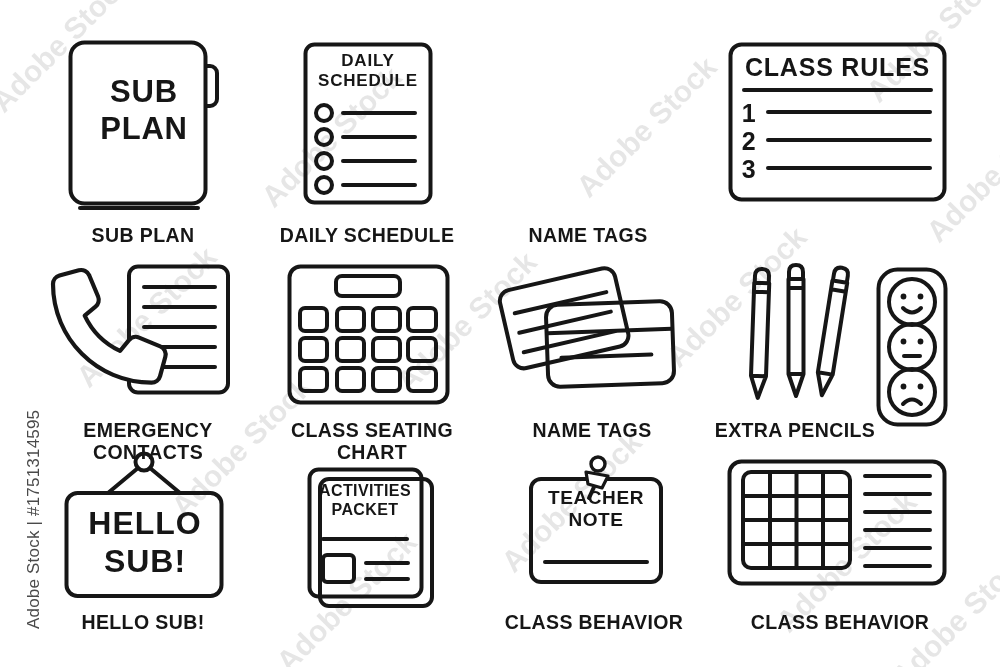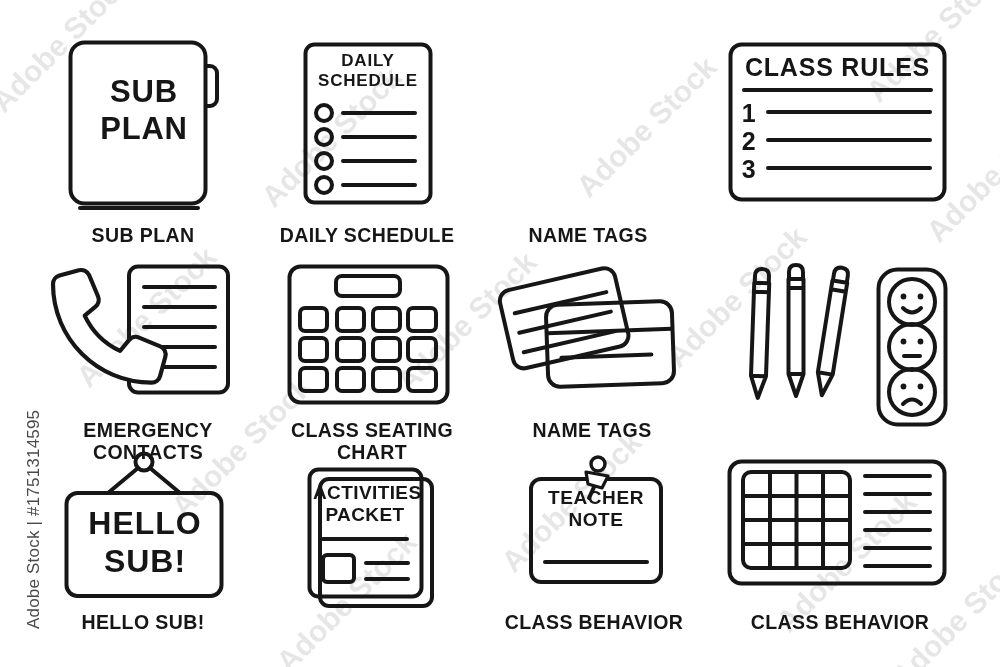--- a/index.html
+++ b/index.html
@@ -162,39 +162,40 @@
         <circle cx="27.5" cy="119.5" r="2.9" fill="#161616"></circle>
           <circle cx="44.5" cy="119.5" r="2.9" fill="#161616"></circle>
         <path class="stroke" stroke-width="3.4" d="M27,137 Q36,128 45,137"></path>
       </g>
     </svg>
   </div>
 
   <div class="caption" style="left:28px;top:419px;width:240px">EMERGENCY CONTACTS</div>
   <div class="caption" style="left:287px;top:419px;width:170px">CLASS SEATING CHART</div>
   <div class="caption" style="left:492px;top:419px;width:200px">NAME TAGS</div>
+  <div class="caption" style="left:695px;top:419px;width:200px">EXTRA PENCILS</div>
 
   <div class="abs" style="left:64px;top:447px;width:162px;height:152px">
     <svg width="162" height="152" viewBox="0 0 162 152">
       <circle class="stroke" cx="80" cy="15" r="8.5"></circle>
       <path class="stroke" d="M74,21 L44,46 M86,21 L116,46"></path>
       <rect class="stroke" stroke-width="4.6" x="2.5" y="46" width="155" height="103" rx="11" fill="#ffffff"></rect>
     </svg>
     <div class="icon-title" style="left:10px;top:58px;width:142px;font-size:32px;letter-spacing:1px">HELLO SUB!</div>
   </div>
 
   <div class="abs" style="left:307px;top:467px;width:128px;height:142px">
     <svg width="128" height="142" viewBox="0 0 128 142">
       <rect class="stroke" stroke-width="4.2" x="13" y="12" width="112" height="127" rx="9" fill="#ffffff"></rect>
       <rect class="stroke" stroke-width="4.2" x="2.5" y="2.5" width="112" height="127" rx="9" fill="#ffffff"></rect>
       <path class="stroke" d="M16,72 H100"></path>
       <rect class="stroke" x="16" y="88" width="31" height="27" rx="4"></rect>
       <path class="stroke" d="M59,96 H101 M59,112 H101"></path>
     </svg>
-    <div class="icon-title" style="left:6px;top:15px;width:104px;font-size:19px;letter-spacing:0.4px">ACTIVITIES PACKET</div>
+    <div class="icon-title" style="left:6px;top:15px;width:104px;font-size:16px;letter-spacing:0.4px">ACTIVITIES PACKET</div>
   </div>
 
   <div class="abs" style="left:528px;top:455px;width:136px;height:130px">
     <svg width="136" height="130" viewBox="0 0 136 130">
       <rect class="stroke" stroke-width="4.6" x="3" y="24" width="130" height="103" rx="10" fill="#ffffff"></rect>
       <g>
         <path d="M58,17 L80,21 L74,33 L60,29 Z" fill="#ffffff" stroke="#161616" stroke-width="3.2" stroke-linejoin="round"></path>
         <circle cx="70" cy="9" r="7" fill="#ffffff" stroke="#161616" stroke-width="3.4"></circle>
         <path class="stroke" stroke-width="3" d="M66,32 L61,43"></path>
       </g>

